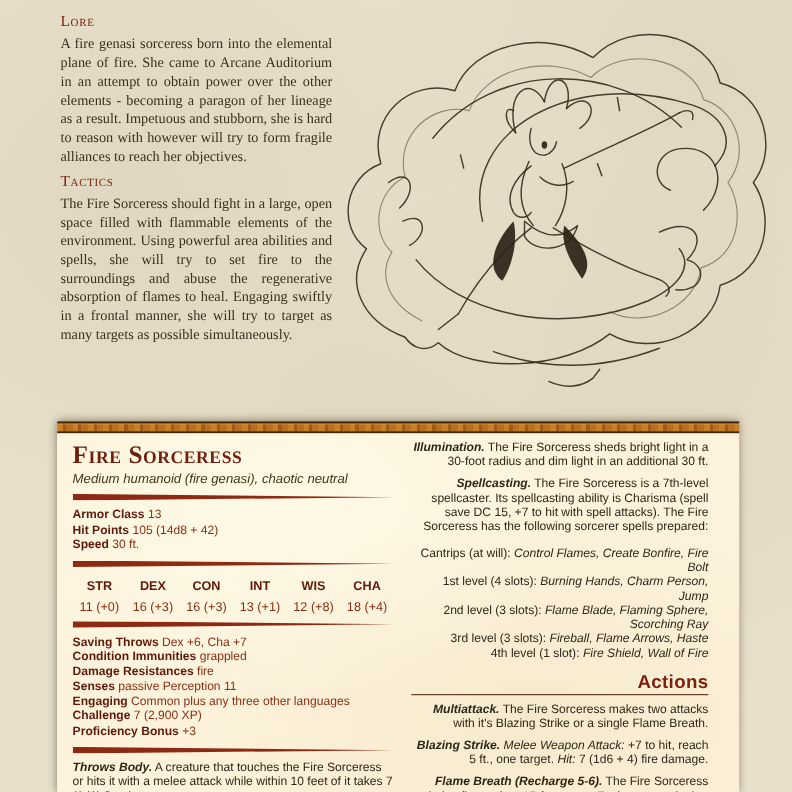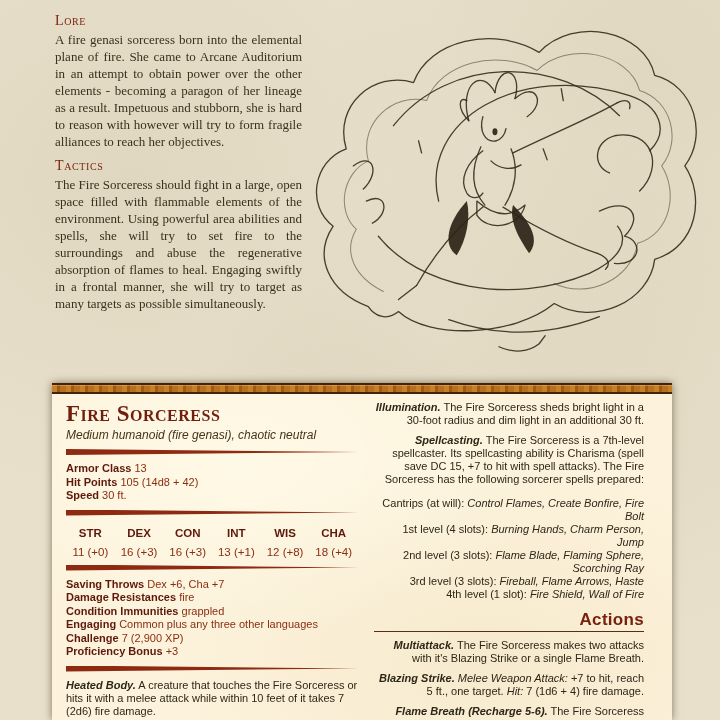--- a/index.html
+++ b/index.html
@@ -177,29 +177,30 @@
           </div>
         <div class="ab">
             <div class="ab-name">CHA</div>
             <div class="ab-score">18 (+4)</div>
           </div>
       </div>
 
       <div class="taper"></div>
 
       <div class="detail-line"><span class="lbl">Saving Throws</span> <span>Dex +6, Cha +7</span></div>
+      <div class="detail-line"><span class="lbl">Condition Immunities</span> <span>grappled</span></div>
       <div class="detail-line"><span class="lbl">Damage Resistances</span> <span>fire</span></div>
-      <div class="detail-line"><span class="lbl">Condition Immunities</span> <span>grappled</span></div>
+      <div class="detail-line"><span class="lbl">Senses</span> <span>passive Perception 11</span></div>
       <div class="detail-line"><span class="lbl">Engaging</span> <span>Common plus any three other languages</span></div>
       <div class="detail-line"><span class="lbl">Challenge</span> <span>7 (2,900 XP)</span></div>
       <div class="detail-line"><span class="lbl">Proficiency Bonus</span> <span>+3</span></div>
 
       <div class="taper"></div>
 
-      <p class="trait"><span class="tname">Heated Body.</span> <span>A creature that touches the Fire Sorceress or hits it with a melee attack while within 10 feet of it takes 7 (2d6) fire damage.</span></p>
+      <p class="trait"><span class="tname">Throws Body.</span> <span>A creature that touches the Fire Sorceress or hits it with a melee attack while within 10 feet of it takes 7 (2d6) fire damage.</span></p>
 
     </div>
 
     <div class="col-right">
       <p class="trait rt-first"><span class="tname">Illumination.</span> <span>The Fire Sorceress sheds bright light in a 30-foot radius and dim light in an additional 30 ft.</span></p>
       <p class="trait"><span class="tname">Spellcasting.</span> <span>The Fire Sorceress is a 7th-level spellcaster. Its spellcasting ability is Charisma (spell save DC 15, +7 to hit with spell attacks). The Fire Sorceress has the following sorcerer spells prepared:</span></p>
 
       <div class="spells">
         <div class="spell-line"><span>Cantrips (at will):</span> <span class="sital">Control Flames, Create Bonfire, Fire Bolt</span></div>
         <div class="spell-line"><span>1st level (4 slots):</span> <span class="sital">Burning Hands, Charm Person, Jump</span></div>

